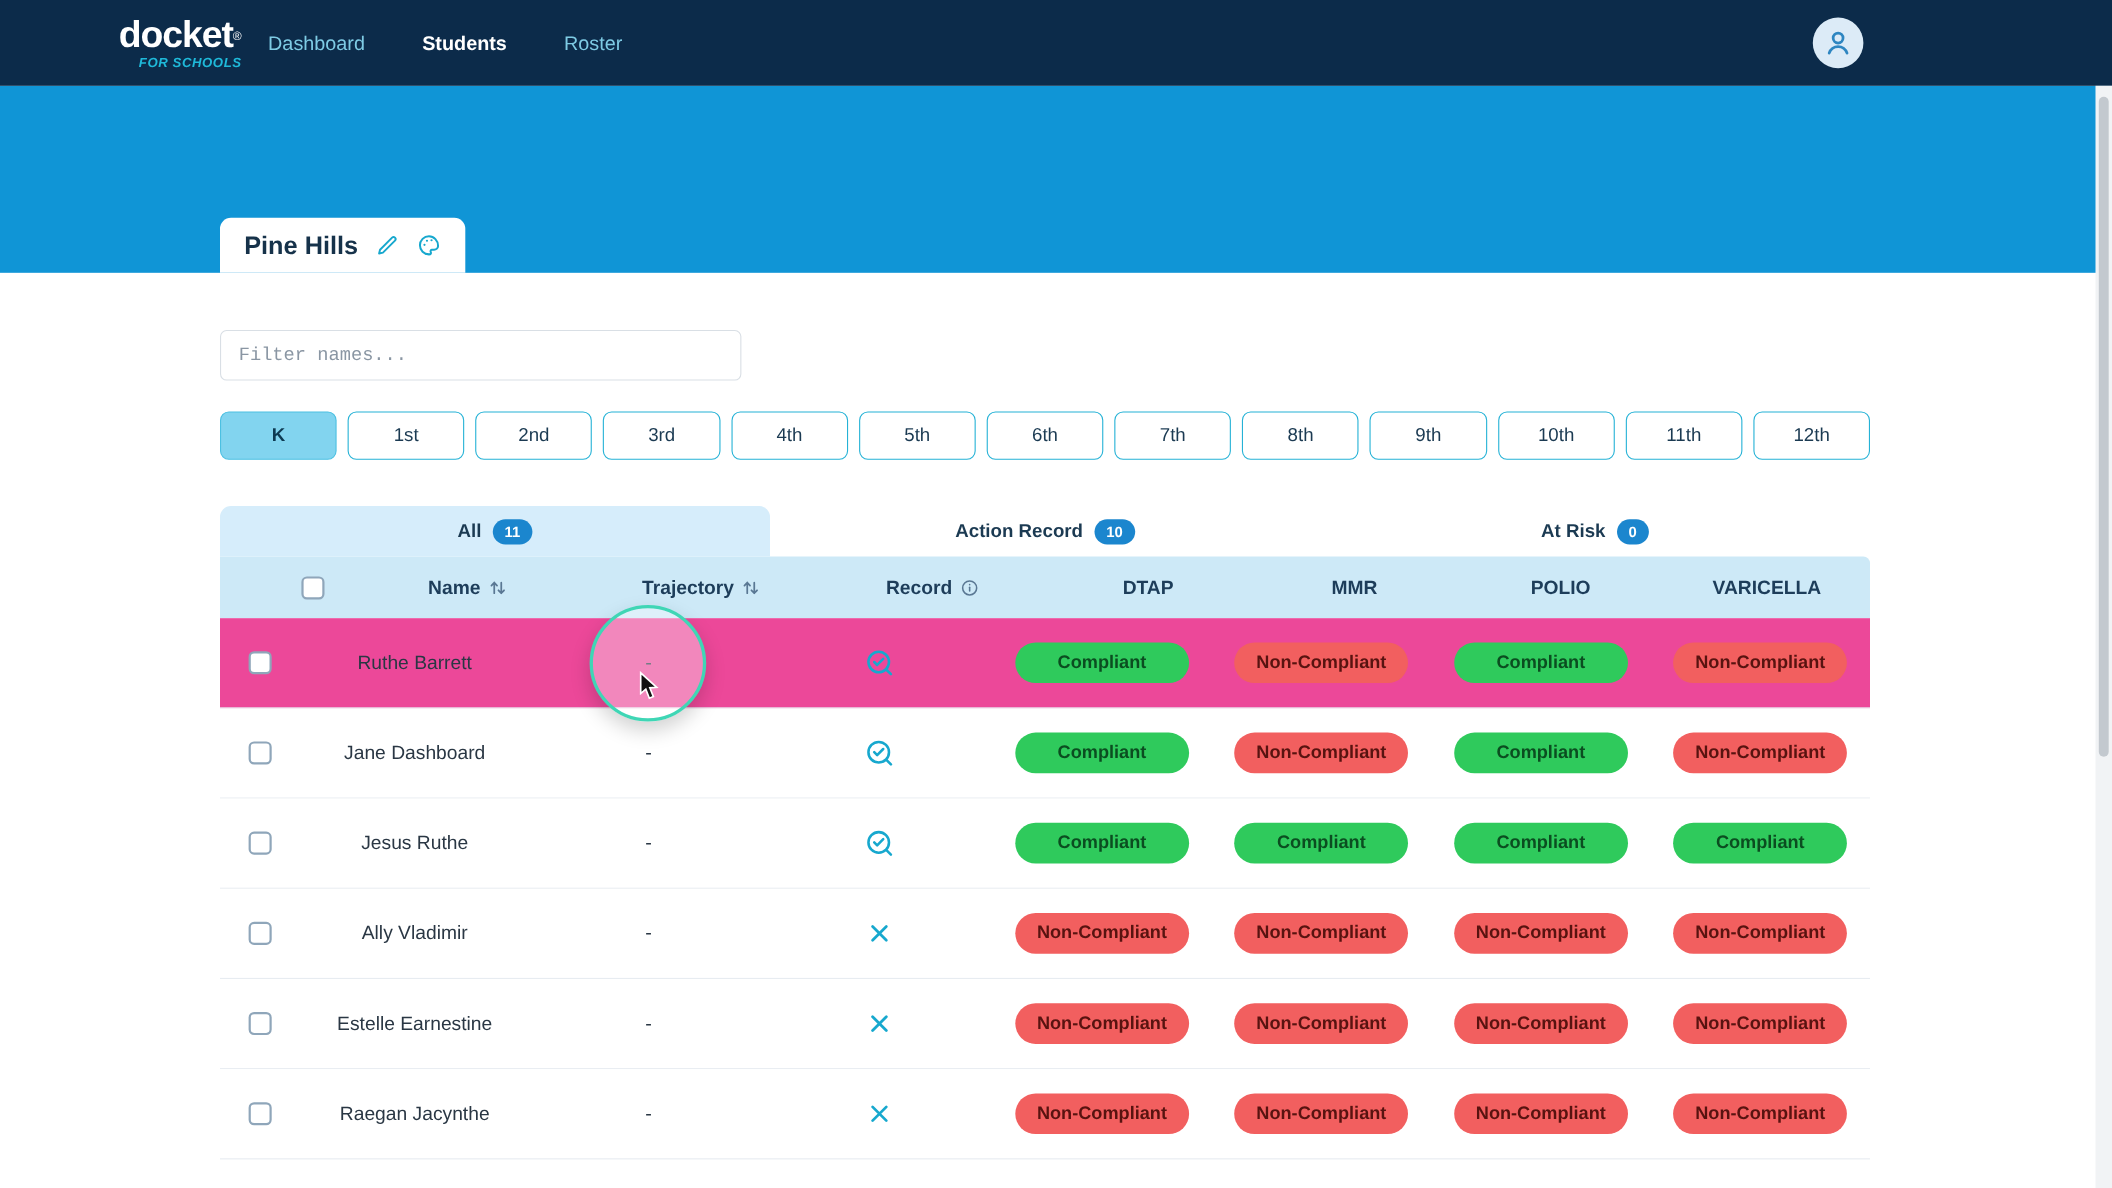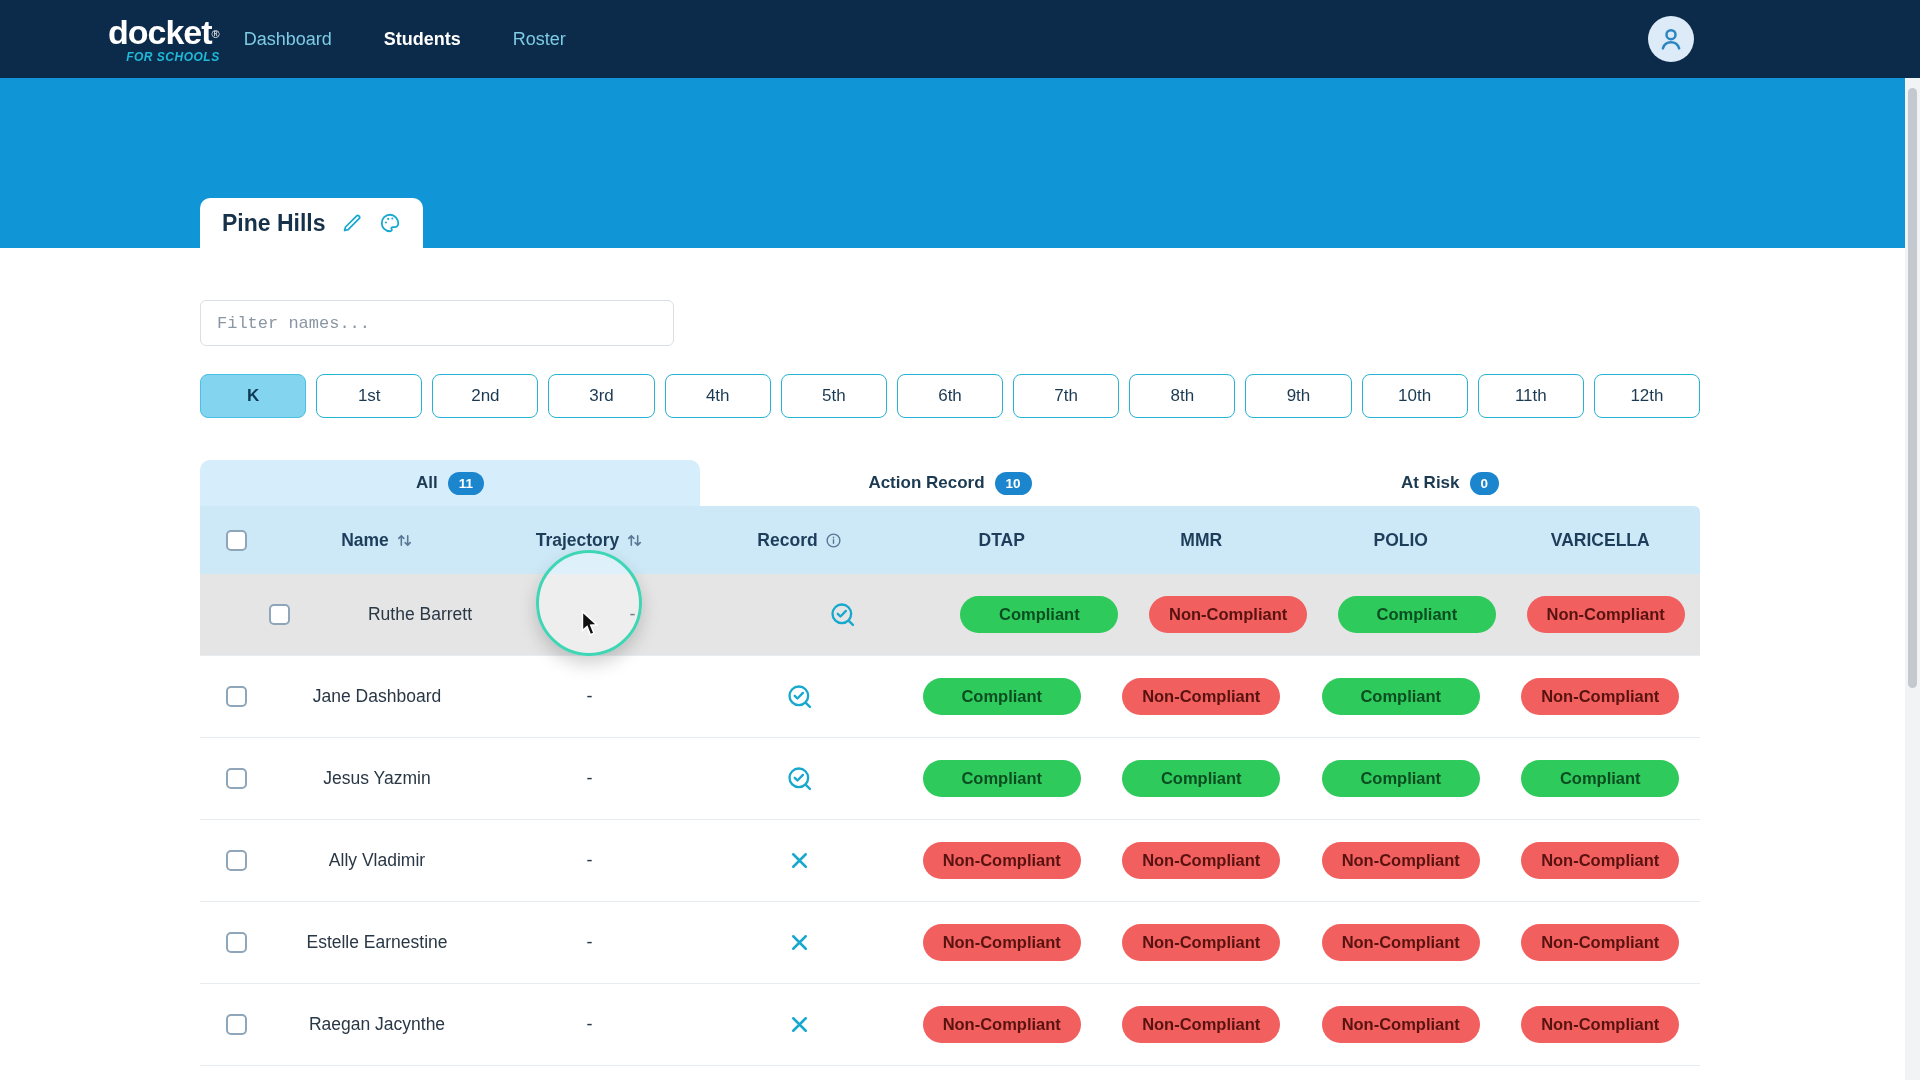--- a/index.html
+++ b/index.html
@@ -48,26 +48,26 @@
   .grade-btn.active{background:var(--grade-active-bg);font-weight:700;border-color:#4cc0e2;color:#0d3a52;}
   
   .tabs{margin-top:42px;width:1500px;display:flex;}
   .tab{flex:1;height:46px;display:flex;align-items:center;justify-content:center;gap:10px;cursor:pointer;}
   .tab.active{background:var(--tab-active-bg);border-radius:10px 10px 0 0;}
   .tab-label{font-size:17px;color:#1b3a52;font-weight:600;}
   .badge{background:var(--badge-blue);color:#fff;font-size:13.5px;font-weight:700;
     padding:4px 11px;border-radius:20px;min-width:18px;text-align:center;}
   
   .grid{display:grid;grid-template-columns:72px 210px 215px 205px repeat(4,1fr);width:1500px;align-items:center;}
-  .thead{height:68px;background:var(--header-bg);border-radius:0 6px 0 0;}
+  .thead{height:56px;background:var(--header-bg);border-radius:0 6px 0 0;padding-left:48px;}
   .cell{display:flex;align-items:center;justify-content:center;gap:7px;}
   .th{font-size:17.5px;font-weight:700;color:#1d3d5a;cursor:default;}
   .th.sortable{cursor:pointer;}
   .trow{height:82px;background:#fff;border-bottom:1px solid #e7ecf1;}
-  .trow.first{background:#e5e5e5;padding-left:43px;}
+  .trow.first{background:#ec4899;}
   .checkbox{width:21px;height:21px;border:2px solid #8fa6ba;border-radius:5px;background:#fff;cursor:pointer;display:inline-block;}
   .name-cell{font-size:17.5px;color:#2a3744;}
   .traj-cell{font-size:18px;color:#2a3744;}
   .pill{min-width:158px;height:37px;display:inline-flex;align-items:center;justify-content:center;
     border-radius:20px;font-size:16.5px;font-weight:700;padding:0 18px;}
   .pill.green{background:var(--compliant-green);color:#0b4d20;}
   .pill.red{background:var(--noncompliant-red);color:#581310;}
   
   .scrollbar{position:absolute;top:78px;right:0;width:15px;height:1002px;background:#f1f3f5;z-index:20;}
   .scroll-thumb{position:absolute;top:10px;left:3px;width:9px;height:600px;background:#c3c9cf;border-radius:8px;}
@@ -241,21 +241,21 @@
             <span class="pill green">Compliant</span>
           </div>
     <div class="cell">
             <span class="pill red">Non-Compliant</span>
           </div>
   </div>
         <div class="trow grid">
     <div class="cell">
             <span class="checkbox"></span>
           </div>
-    <div class="cell name-cell">Jesus Yazmin</div>
+    <div class="cell name-cell">Jesus Ruthe</div>
     <div class="cell traj-cell">-</div>
     <div class="cell record-cell">
             <svg class="teal" width="28" height="28" viewBox="0 0 24 24" fill="none" stroke="currentColor" stroke-width="2" stroke-linecap="round" stroke-linejoin="round">
     <circle cx="11" cy="11" r="8"></circle>
     <path d="M7.5 11l2.3 2.3 4.7-4.8"></path>
     <path d="M17.2 17.2l3.3 3.3"></path>
   </svg>
           </div>
     <div class="cell">
             <span class="pill green">Compliant</span>

